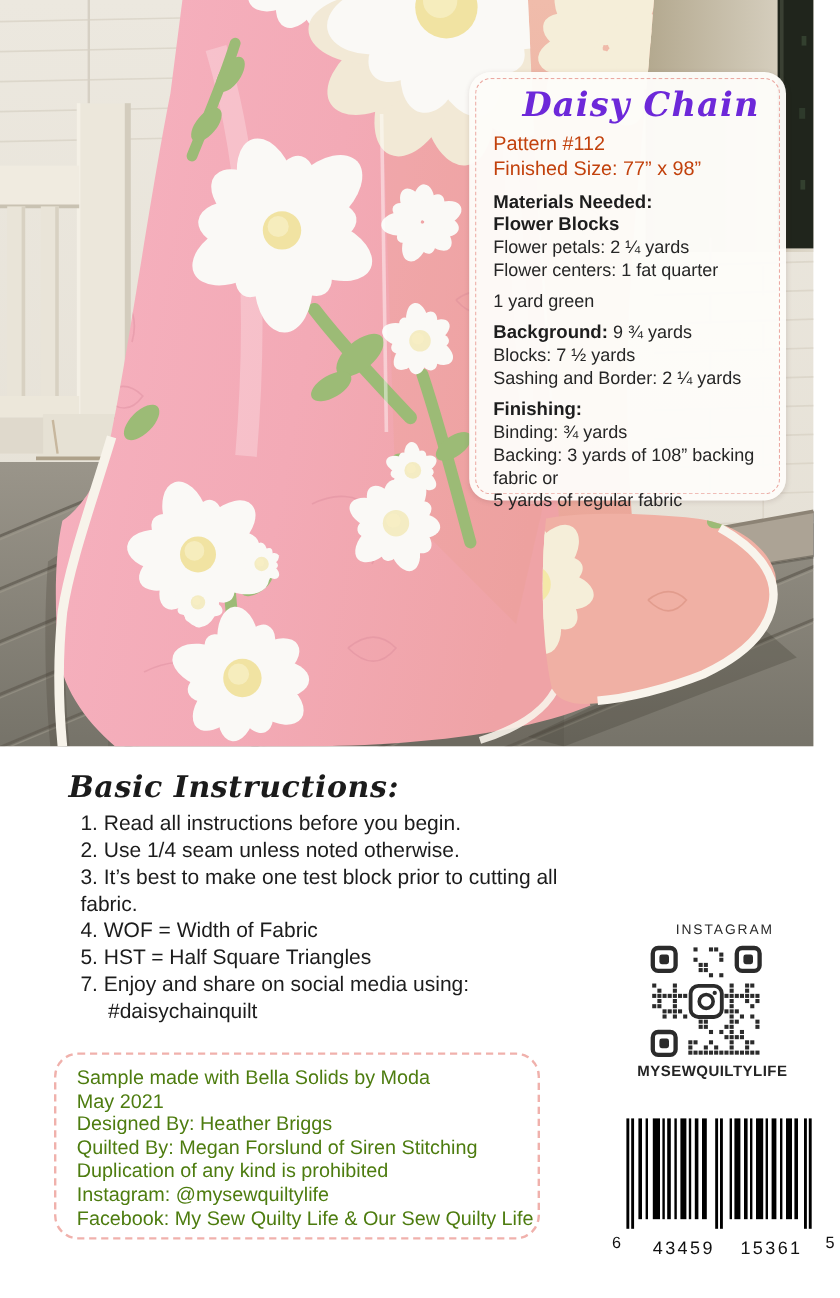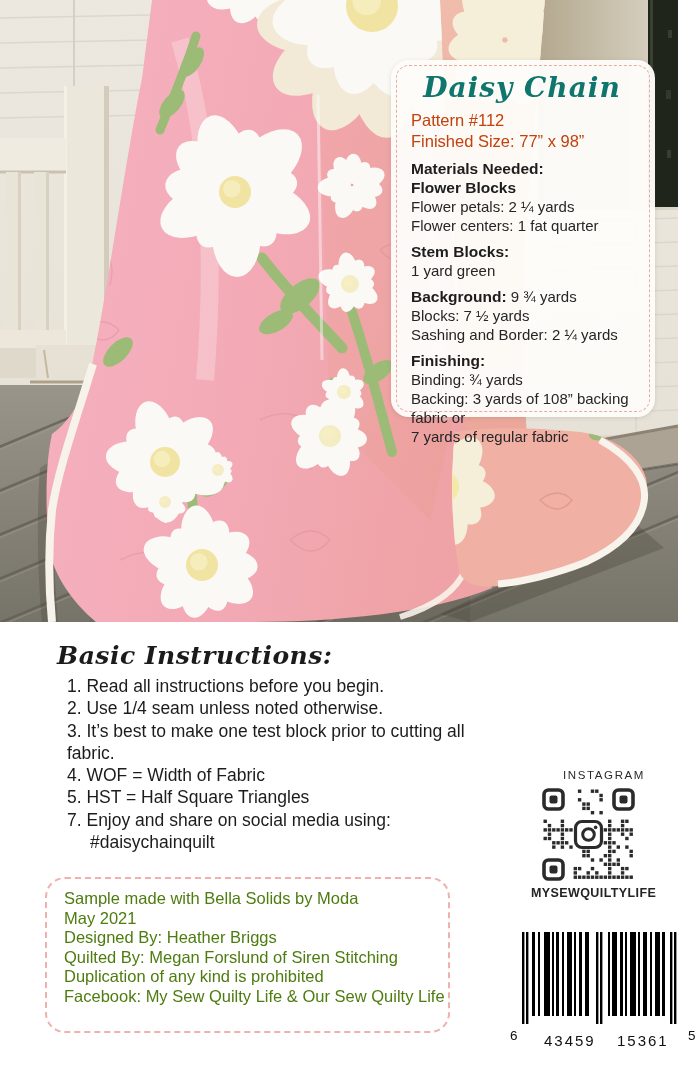--- a/index.html
+++ b/index.html
@@ -5,21 +5,21 @@
   html,body{margin:0;padding:0;background:#ffffff;}
   .page{position:relative;width:700px;height:1082px;background:#ffffff;overflow:hidden;
         font-family:"Liberation Sans",sans-serif;color:#1e1e1e;}
   .photo{position:absolute;left:0;top:0;width:678px;height:622px;}
   
   .info-card{position:absolute;left:391px;top:60px;width:264px;height:357px;
      background:rgba(253,252,249,0.97);border-radius:18px;box-shadow:0 1px 4px rgba(90,60,60,.15);}
   .info-card .dashed{position:absolute;inset:5px;border:1.6px dashed #eba9a2;border-radius:13px;pointer-events:none;}
   .card-inner{position:relative;padding:11px 12px 0 20px;}
   .card-title{font-family:"DejaVu Serif","Liberation Serif",serif;font-style:italic;font-weight:bold;
-     font-size:28px;letter-spacing:1px;color:#0f766e;text-align:center;margin:0 10px 6px 0;}
+     font-size:28px;letter-spacing:1px;color:#6d28d9;text-align:right;margin:0 10px 6px 0;}
   .card-meta{font-size:16.5px;line-height:21px;color:#c2410c;}
   .card-sec{margin-top:7px;}
   .card-h{font-size:15.5px;line-height:19px;font-weight:bold;color:#1d1d1d;}
   .card-l{font-size:15px;line-height:19px;color:#262626;}
   
   .bi-heading{position:absolute;left:57px;top:641px;
      font-family:"DejaVu Serif","Liberation Serif",serif;font-style:italic;font-weight:bold;
      font-size:25px;color:#1b1b1b;letter-spacing:.5px;}
   .bi-list{position:absolute;left:67px;top:675px;width:440px;font-size:17.5px;line-height:22.3px;color:#1c1c1c;}
   .bi-hash{padding-left:23px;}
@@ -412,33 +412,32 @@
         <div class="card-title">Daisy Chain</div>
         <div class="card-meta">Pattern #112</div>
         <div class="card-meta">Finished Size: 77” x 98”</div>
         <div class="card-sec">
           <div class="card-h">Materials Needed:</div>
           <div class="card-h">Flower Blocks</div>
           <div class="card-l">Flower petals: 2 ¼ yards</div>
           <div class="card-l">Flower centers: 1 fat quarter</div>
         </div>
         <div class="card-sec">
-          <div class="card-h">Stem Blocks:</div>
           <div class="card-l">1 yard green</div>
         </div>
         <div class="card-sec">
           <div class="card-l"><span class="card-h">Background:</span><span> 9 ¾ yards</span></div>
           <div class="card-l">Blocks: 7 ½ yards</div>
           <div class="card-l">Sashing and Border: 2 ¼ yards</div>
         </div>
         <div class="card-sec">
           <div class="card-h">Finishing:</div>
           <div class="card-l">Binding: ¾ yards</div>
           <div class="card-l">Backing: 3 yards of 108” backing fabric or</div>
-          <div class="card-l">7 yards of regular fabric</div>
+          <div class="card-l">5 yards of regular fabric</div>
         </div>
       </div>
     </div>
   </div>
 
   <div class="bi-heading">Basic Instructions:</div>
   <div class="bi-list">
     <div>1. Read all instructions before you begin.</div>
     <div>2. Use 1/4 seam unless noted otherwise.</div>
     <div>3. It’s best to make one test block prior to cutting all fabric.</div>
@@ -566,20 +565,21 @@
     <div class="qr-bottom">MYSEWQUILTYLIFE</div>
   </div>
 
   <div class="credits" style="border-color: rgb(240, 177, 172);">
     <div class="credits-inner">
       <div>Sample made with Bella Solids by Moda</div>
       <div>May 2021</div>
       <div>Designed By: Heather Briggs</div>
       <div>Quilted By: Megan Forslund of Siren Stitching</div>
       <div>Duplication of any kind is prohibited</div>
+      <div>Instagram: @mysewquiltylife</div>
       <div>Facebook: My Sew Quilty Life &amp; Our Sew Quilty Life</div>
     </div>
   </div>
 
   <div class="barcode">
     <svg id="bars" width="194" height="100" viewBox="0 0 194 100">
         <rect x="0" y="0" width="194" height="100" fill="#fff"></rect>
         <rect x="18" y="6" width="2.4" height="92" fill="#000"></rect>
         <rect x="22" y="6" width="2.4" height="92" fill="#000"></rect>
         <rect x="92" y="6" width="2.4" height="92" fill="#000"></rect>

